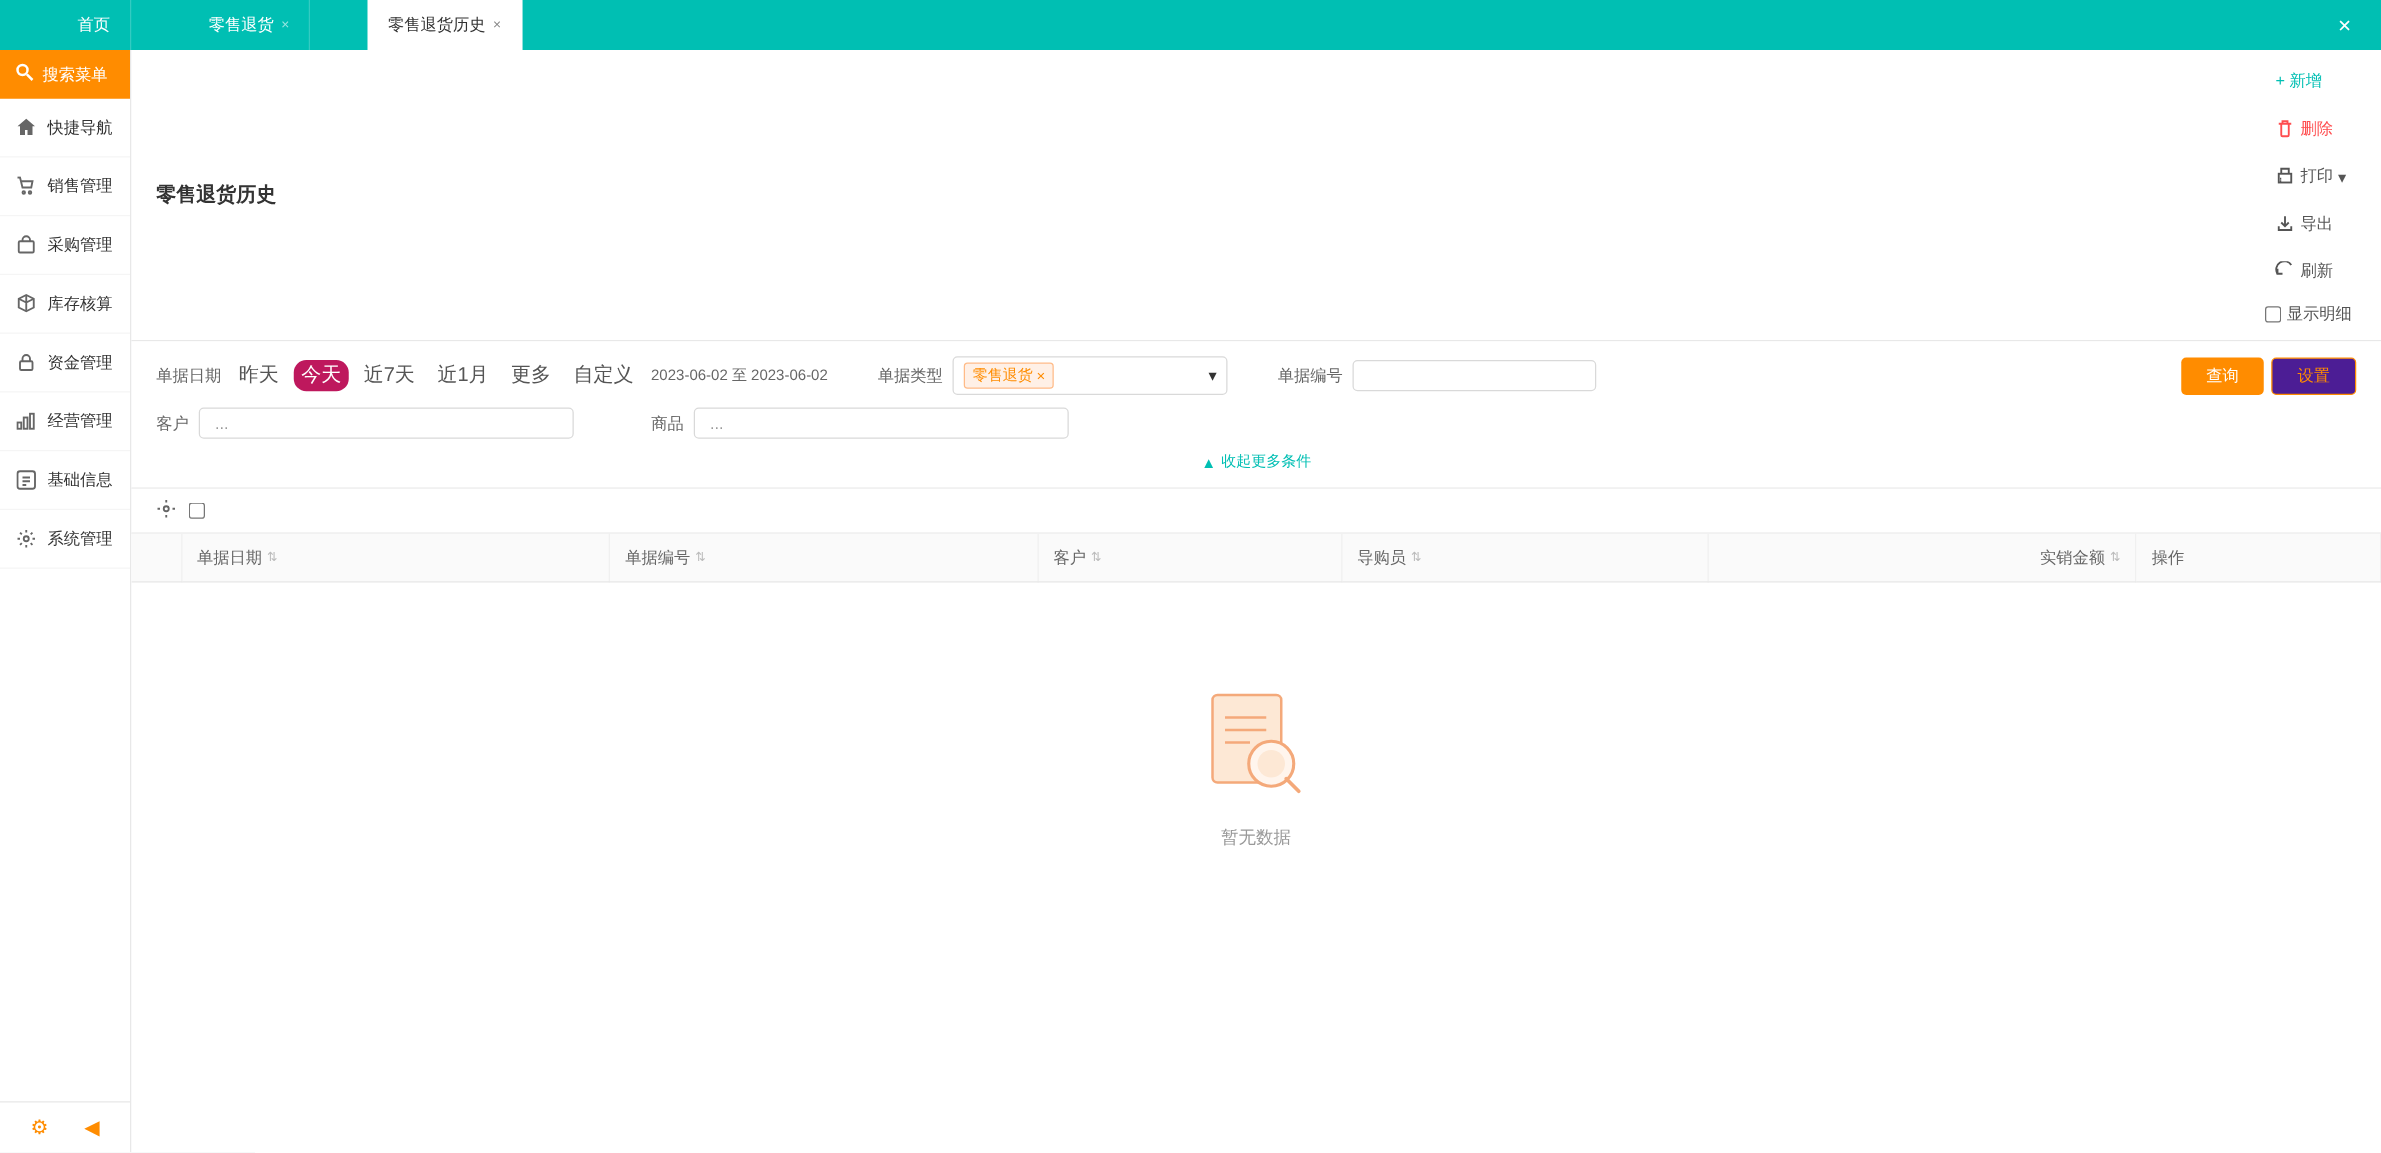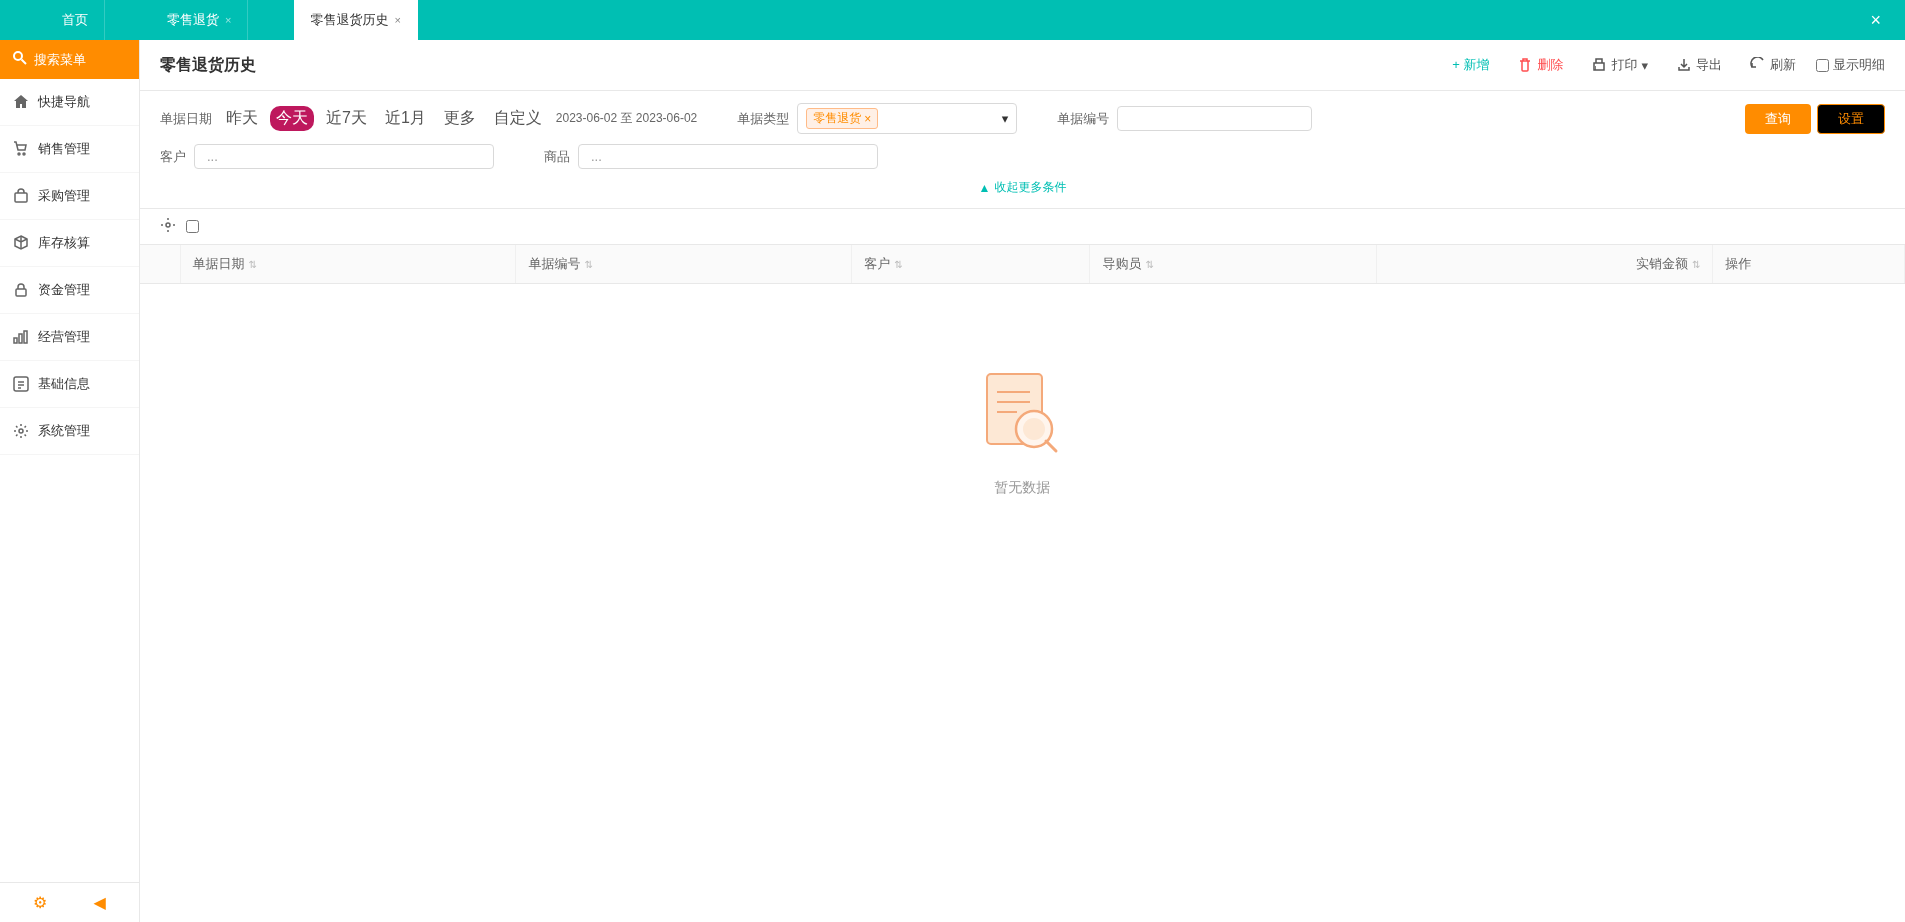--- a/index.html
+++ b/index.html
@@ -11,35 +11,35 @@
     .tab-item { display: flex; align-items: center; padding: 0 16px; cursor: pointer; color: #fff; font-size: 13px; border-right: 1px solid rgba(255,255,255,0.2); white-space: nowrap; margin-left: 46px; }
     .tab-item.active { background: #fff; color: #333; }
     .tab-item .tab-close { margin-left: 6px; opacity: 0.6; font-size: 11px; }
     .top-bar-right { margin-left: auto; padding-right: 16px; }
     .close-btn { color: #fff; font-size: 18px; cursor: pointer; padding: 0 8px; }
 
     
     .main-layout { display: flex; flex: 1; overflow: hidden; }
 
     
-    .sidebar { width: 140px; background: #fff; border-right: 1px solid #e8e8e8; display: flex; flex-direction: column; flex-shrink: 0; }
+    .sidebar { width: 105px; background: #fff; border-right: 1px solid #e8e8e8; display: flex; flex-direction: column; flex-shrink: 0; }
     .search-menu { background: #ff8c00; color: #fff; display: flex; align-items: center; padding: 10px 12px; font-size: 13px; gap: 6px; cursor: pointer; flex-shrink: 0; }
     .nav-items { flex: 1; overflow-y: auto; }
     .nav-item { display: flex; align-items: center; padding: 14px 12px; cursor: pointer; color: #333; font-size: 13px; gap: 8px; border-bottom: 1px solid #f5f5f5; }
     .nav-icon { width: 18px; height: 18px; display: flex; align-items: center; justify-content: center; flex-shrink: 0; }
     .sidebar-bottom { display: flex; align-items: center; justify-content: space-around; padding: 10px; border-top: 1px solid #e8e8e8; }
     .sidebar-bottom-btn { cursor: pointer; color: #ff8c00; font-size: 16px; }
 
     
     .content { flex: 1; display: flex; flex-direction: column; overflow: hidden; background: #f0f2f5; }
 
     
     .page-header { background: #fff; padding: 12px 20px; display: flex; align-items: center; justify-content: space-between; border-bottom: 1px solid #e8e8e8; flex-shrink: 0; }
     .page-title { font-size: 16px; font-weight: bold; color: #333; }
-    .header-actions { display: flex; align-items: center; gap: 12px; }
+    .header-actions { display: flex; align-items: flex-start; gap: 12px; flex-direction: column; }
     .action-btn { display: flex; align-items: center; gap: 4px; cursor: pointer; color: #555; font-size: 13px; padding: 4px 8px; border-radius: 3px; }
     .action-btn.new-btn { color: #00bfb3; }
     .action-btn.del-btn { color: #ff4d4f; }
     .checkbox-label { display: flex; align-items: center; gap: 4px; cursor: pointer; color: #555; font-size: 13px; }
 
     
     .filter-area { background: #fff; padding: 12px 20px; border-bottom: 1px solid #e8e8e8; flex-shrink: 0; }
     .filter-row { display: flex; align-items: center; gap: 20px; margin-bottom: 10px; flex-wrap: wrap; }
     .filter-item { display: flex; align-items: center; gap: 8px; }
     .filter-label { color: #666; font-size: 13px; white-space: nowrap; }
@@ -78,21 +78,21 @@
     .pagination-label { color: #666; font-size: 13px; }
     .page-size-select { border: 1px solid #d9d9d9; border-radius: 4px; padding: 3px 8px; cursor: pointer; font-size: 13px; }
     .page-nav { display: flex; align-items: center; gap: 4px; }
     .page-nav-btn { cursor: pointer; color: #666; padding: 2px 6px; border: 1px solid #d9d9d9; border-radius: 3px; font-size: 12px; background: #fff; }
     .page-nav-btn:disabled { color: #ccc; cursor: default; }
     .page-input { border: 1px solid #d9d9d9; border-radius: 4px; padding: 3px 6px; width: 40px; text-align: center; font-size: 13px; }
     .page-info { color: #666; font-size: 13px; }
 
     
     .query-btn { background: #ff8c00; color: #fff; border: none; border-radius: 4px; padding: 6px 20px; cursor: pointer; font-size: 13px; }
-    .settings-btn { background: #000000; color: #ff8c00; border: 1px solid #ff8c00; border-radius: 4px; padding: 5px 20px; cursor: pointer; font-size: 13px; }
+    .settings-btn { background: #4c1d95; color: #ff8c00; border: 1px solid #ff8c00; border-radius: 4px; padding: 5px 20px; cursor: pointer; font-size: 13px; }
     .query-settings-group { display: flex; flex-direction: row; gap: 6px; }
 
     
     .svg-icon { width: 16px; height: 16px; display: inline-block; }
   </style>
 </head>
 <body>
 
 <div class="top-bar">
   <div class="top-bar-tabs">
@@ -292,21 +292,21 @@
 
       <div class="filter-row">
 
         <div class="filter-item">
           <span class="filter-label">客户</span>
           <div class="filter-select" style="min-width:300px;">
             <span class="filter-dots">...</span>
           </div>
         </div>
 
-        <div class="filter-item" style="margin-left:30px;">
+        <div class="filter-item" style="margin-left:42px;">
           <span class="filter-label">商品</span>
           <div class="filter-select" style="min-width:300px;">
             <span class="filter-dots">...</span>
           </div>
         </div>
       </div>
 
       <div class="filter-row-bottom">
         <span class="collapse-btn">
           <span>▲</span>

